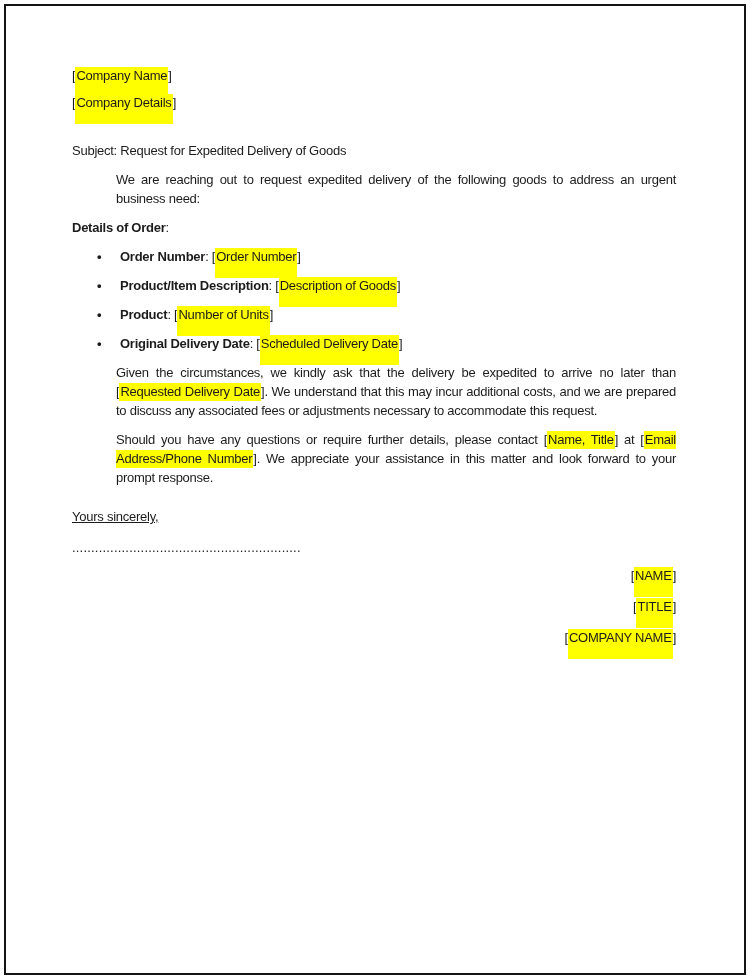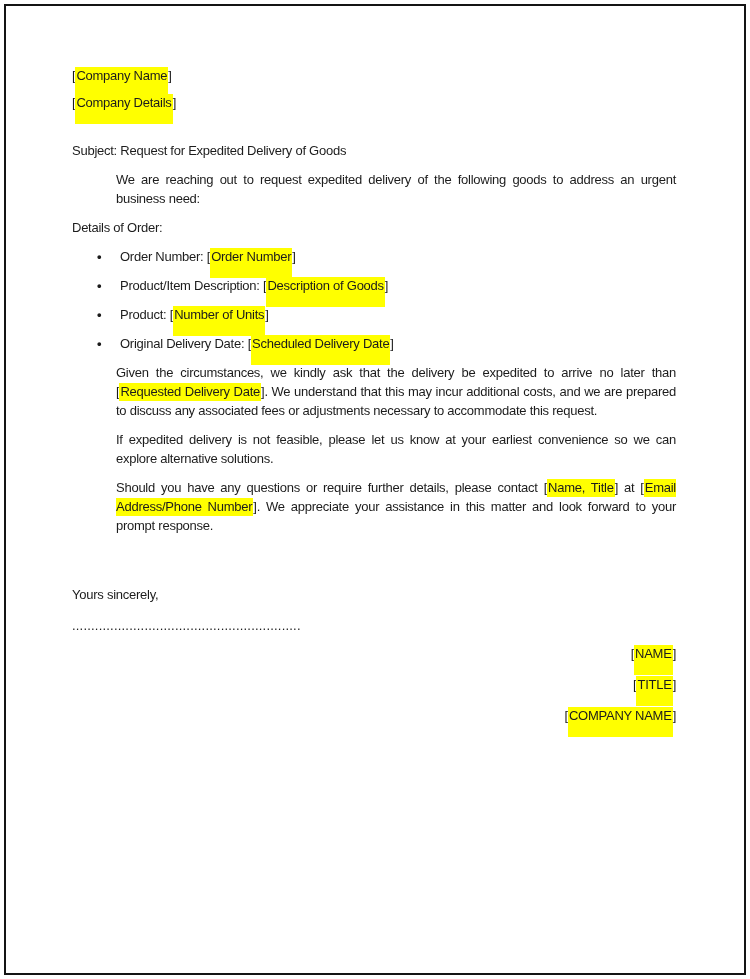--- a/index.html
+++ b/index.html
@@ -22,40 +22,40 @@
     top: 60px; left: 66px; right: 68px;
     color: #1c1c1c;
     font-size: 13px;
     line-height: 19px;
     letter-spacing: -0.25px;
   }
   p { margin: 0 0 10px 0; }
   .justify { text-align: justify; margin-left: 44px; }
   .addr { margin-bottom: 8px; }
   .subject { margin-top: 29px; font-weight: normal; }
-  .b { font-weight: normal; }
+  .b { font-weight: bold; }
   
   .hl {
     background: #ffff00;
     color: inherit;
     padding: 1px 1px 2px 1px;
   }
   
   .hl-tail {
     background: #ffff00;
     color: inherit;
     padding: 1px 1px 14px 1px;
   }
   ul.details-list { list-style: none; margin: 0; padding: 0; }
   ul.details-list li { position: relative; margin: 0 0 10px 0; padding-left: 48px; }
   ul.details-list .bullet {
     position: absolute; left: 25px; top: 0;
     font-weight: bold;
   }
-  .closing { margin-top: 50px; }
+  .closing { margin-top: 20px; text-decoration: underline; }
   .sig-dots { margin-top: 12px; margin-bottom: 9px; letter-spacing: 0.2px; }
   .sig-line { margin-bottom: 12px; text-align: right; }
 </style>
 </head>
 <body>
 
 <div class="page">
   <div class="content">
 
     <p class="addr"><span>[</span><mark class="hl-tail">Company Name</mark><span>]</span></p>
@@ -72,21 +72,20 @@
 
     <ul class="details-list">
       <li><span class="bullet">•</span><b class="b">Order Number</b><span>: [</span><mark class="hl-tail">Order Number</mark><span>]</span></li>
       <li><span class="bullet">•</span><b class="b">Product/Item Description</b><span>: [</span><mark class="hl-tail">Description of Goods</mark><span>]</span></li>
       <li><span class="bullet">•</span><b class="b">Product</b><span>: [</span><mark class="hl-tail">Number of Units</mark><span>]</span></li>
       <li><span class="bullet">•</span><b class="b">Original Delivery Date</b><span>: [</span><mark class="hl-tail">Scheduled Delivery Date</mark><span>]</span></li>
     </ul>
 
     <p class="justify"><span>Given the circumstances, we kindly ask that the delivery be expedited to arrive no later than [</span><mark class="hl">Requested Delivery Date</mark><span>]. We understand that this may incur additional costs, and we are prepared to discuss any associated fees or adjustments necessary to accommodate this request.</span></p>
 
-    <p class="justify"><span>If expedited delivery is not feasible, please let us know at your earliest convenience so we can explore alternative solutions.</span></p>
 
     <p class="justify"><span>Should you have any questions or require further details, please contact [</span><mark class="hl">Name, Title</mark><span>] at [</span><mark class="hl">Email Address/Phone Number</mark><span>]. We appreciate your assistance in this matter and look forward to your prompt response.</span></p>
 
     <p class="closing"><span>Yours sincerely,</span></p>
 
     <p class="sig-dots"><span>............................................................</span></p>
 
     <p class="sig-line"><span>[</span><mark class="hl-tail">NAME</mark><span>]</span></p>
 
     <p class="sig-line"><span>[</span><mark class="hl-tail">TITLE</mark><span>]</span></p>

